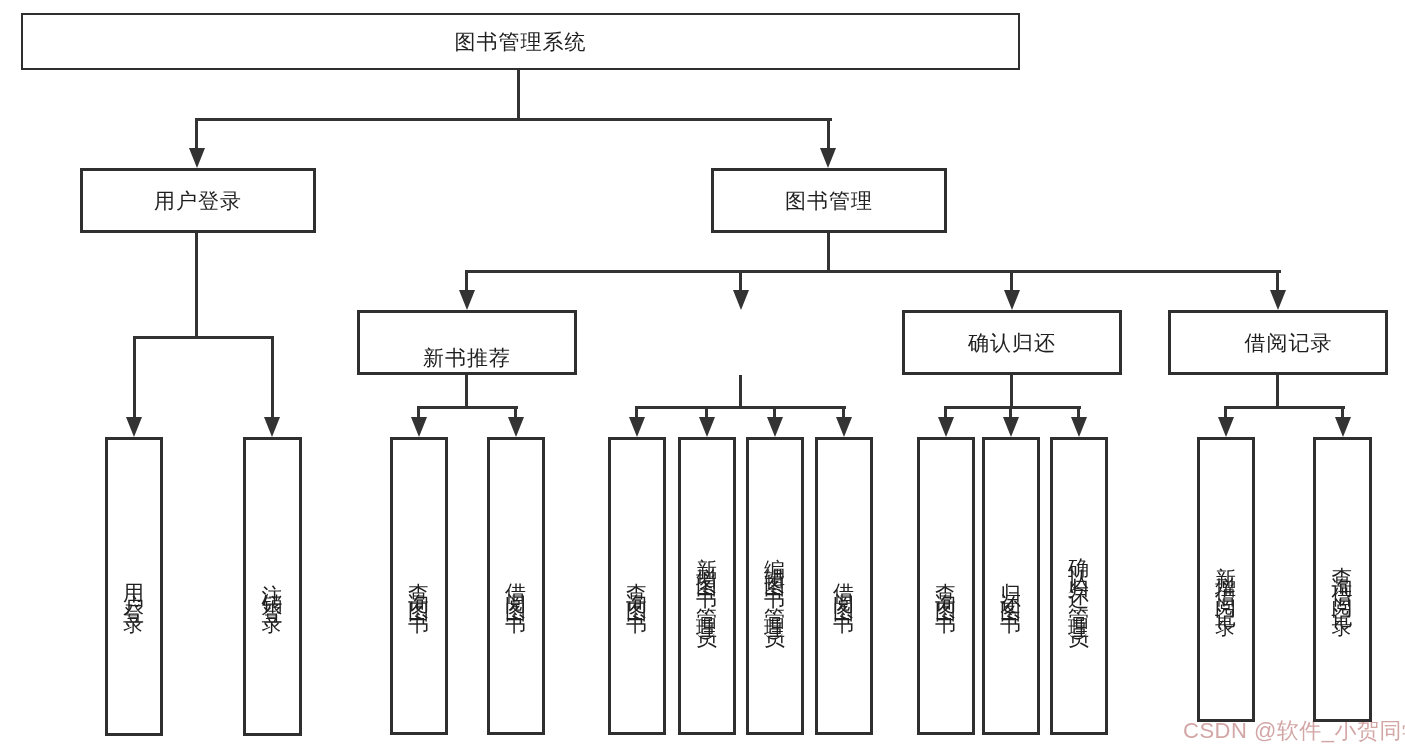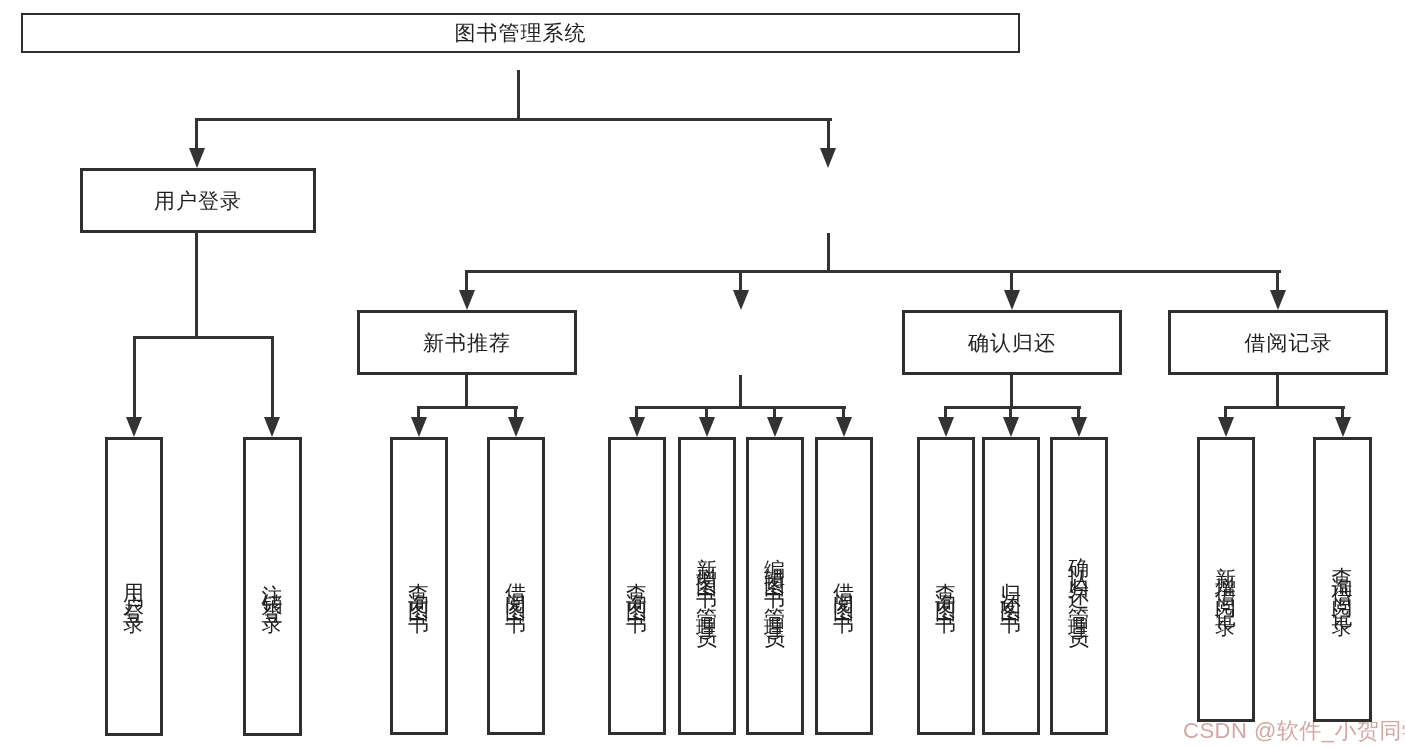--- a/index.html
+++ b/index.html
@@ -87,29 +87,32 @@
   <div class="arrow" style="left:629px;top:417px;"></div>
   <div class="arrow" style="left:699px;top:417px;"></div>
   <div class="arrow" style="left:767px;top:417px;"></div>
   <div class="arrow" style="left:836px;top:417px;"></div>
   <div class="arrow" style="left:938px;top:417px;"></div>
   <div class="arrow" style="left:1003px;top:417px;"></div>
   <div class="arrow" style="left:1071px;top:417px;"></div>
   <div class="arrow" style="left:1218px;top:417px;"></div>
   <div class="arrow" style="left:1335px;top:417px;"></div>
 
-  <div class="box root" style="left:21px;top:13px;width:999px;height:40px;">
+  <div class="box root" style="left:21px;top:13px;width:999px;height:57px;">
     <span class="hlabel">图书管理系统</span>
   </div>
 
   <div class="box" style="left:80px;top:168px;width:236px;height:65px;">
     <span class="hlabel">用户登录</span>
   </div>
+  <div class="box" style="left:711px;top:168px;width:236px;height:65px;">
+    <span class="hlabel">图书管理</span>
+  </div>
 
-  <div class="box" style="left:357px;top:310px;width:220px;height:65px;">
+  <div class="box" style="left:357px;top:310px;width:220px;height:65px;align-items:flex-end;">
     <span class="hlabel">新书推荐</span>
   </div>
   <div class="box" style="left:902px;top:310px;width:220px;height:65px;">
     <span class="hlabel">确认归还</span>
   </div>
   <div class="box" style="left:1168px;top:310px;width:220px;height:65px;padding-left:21px;">
     <span class="hlabel">借阅记录</span>
   </div>
 
   <div class="box" style="left:105px;top:437px;width:58px;height:299px;">

